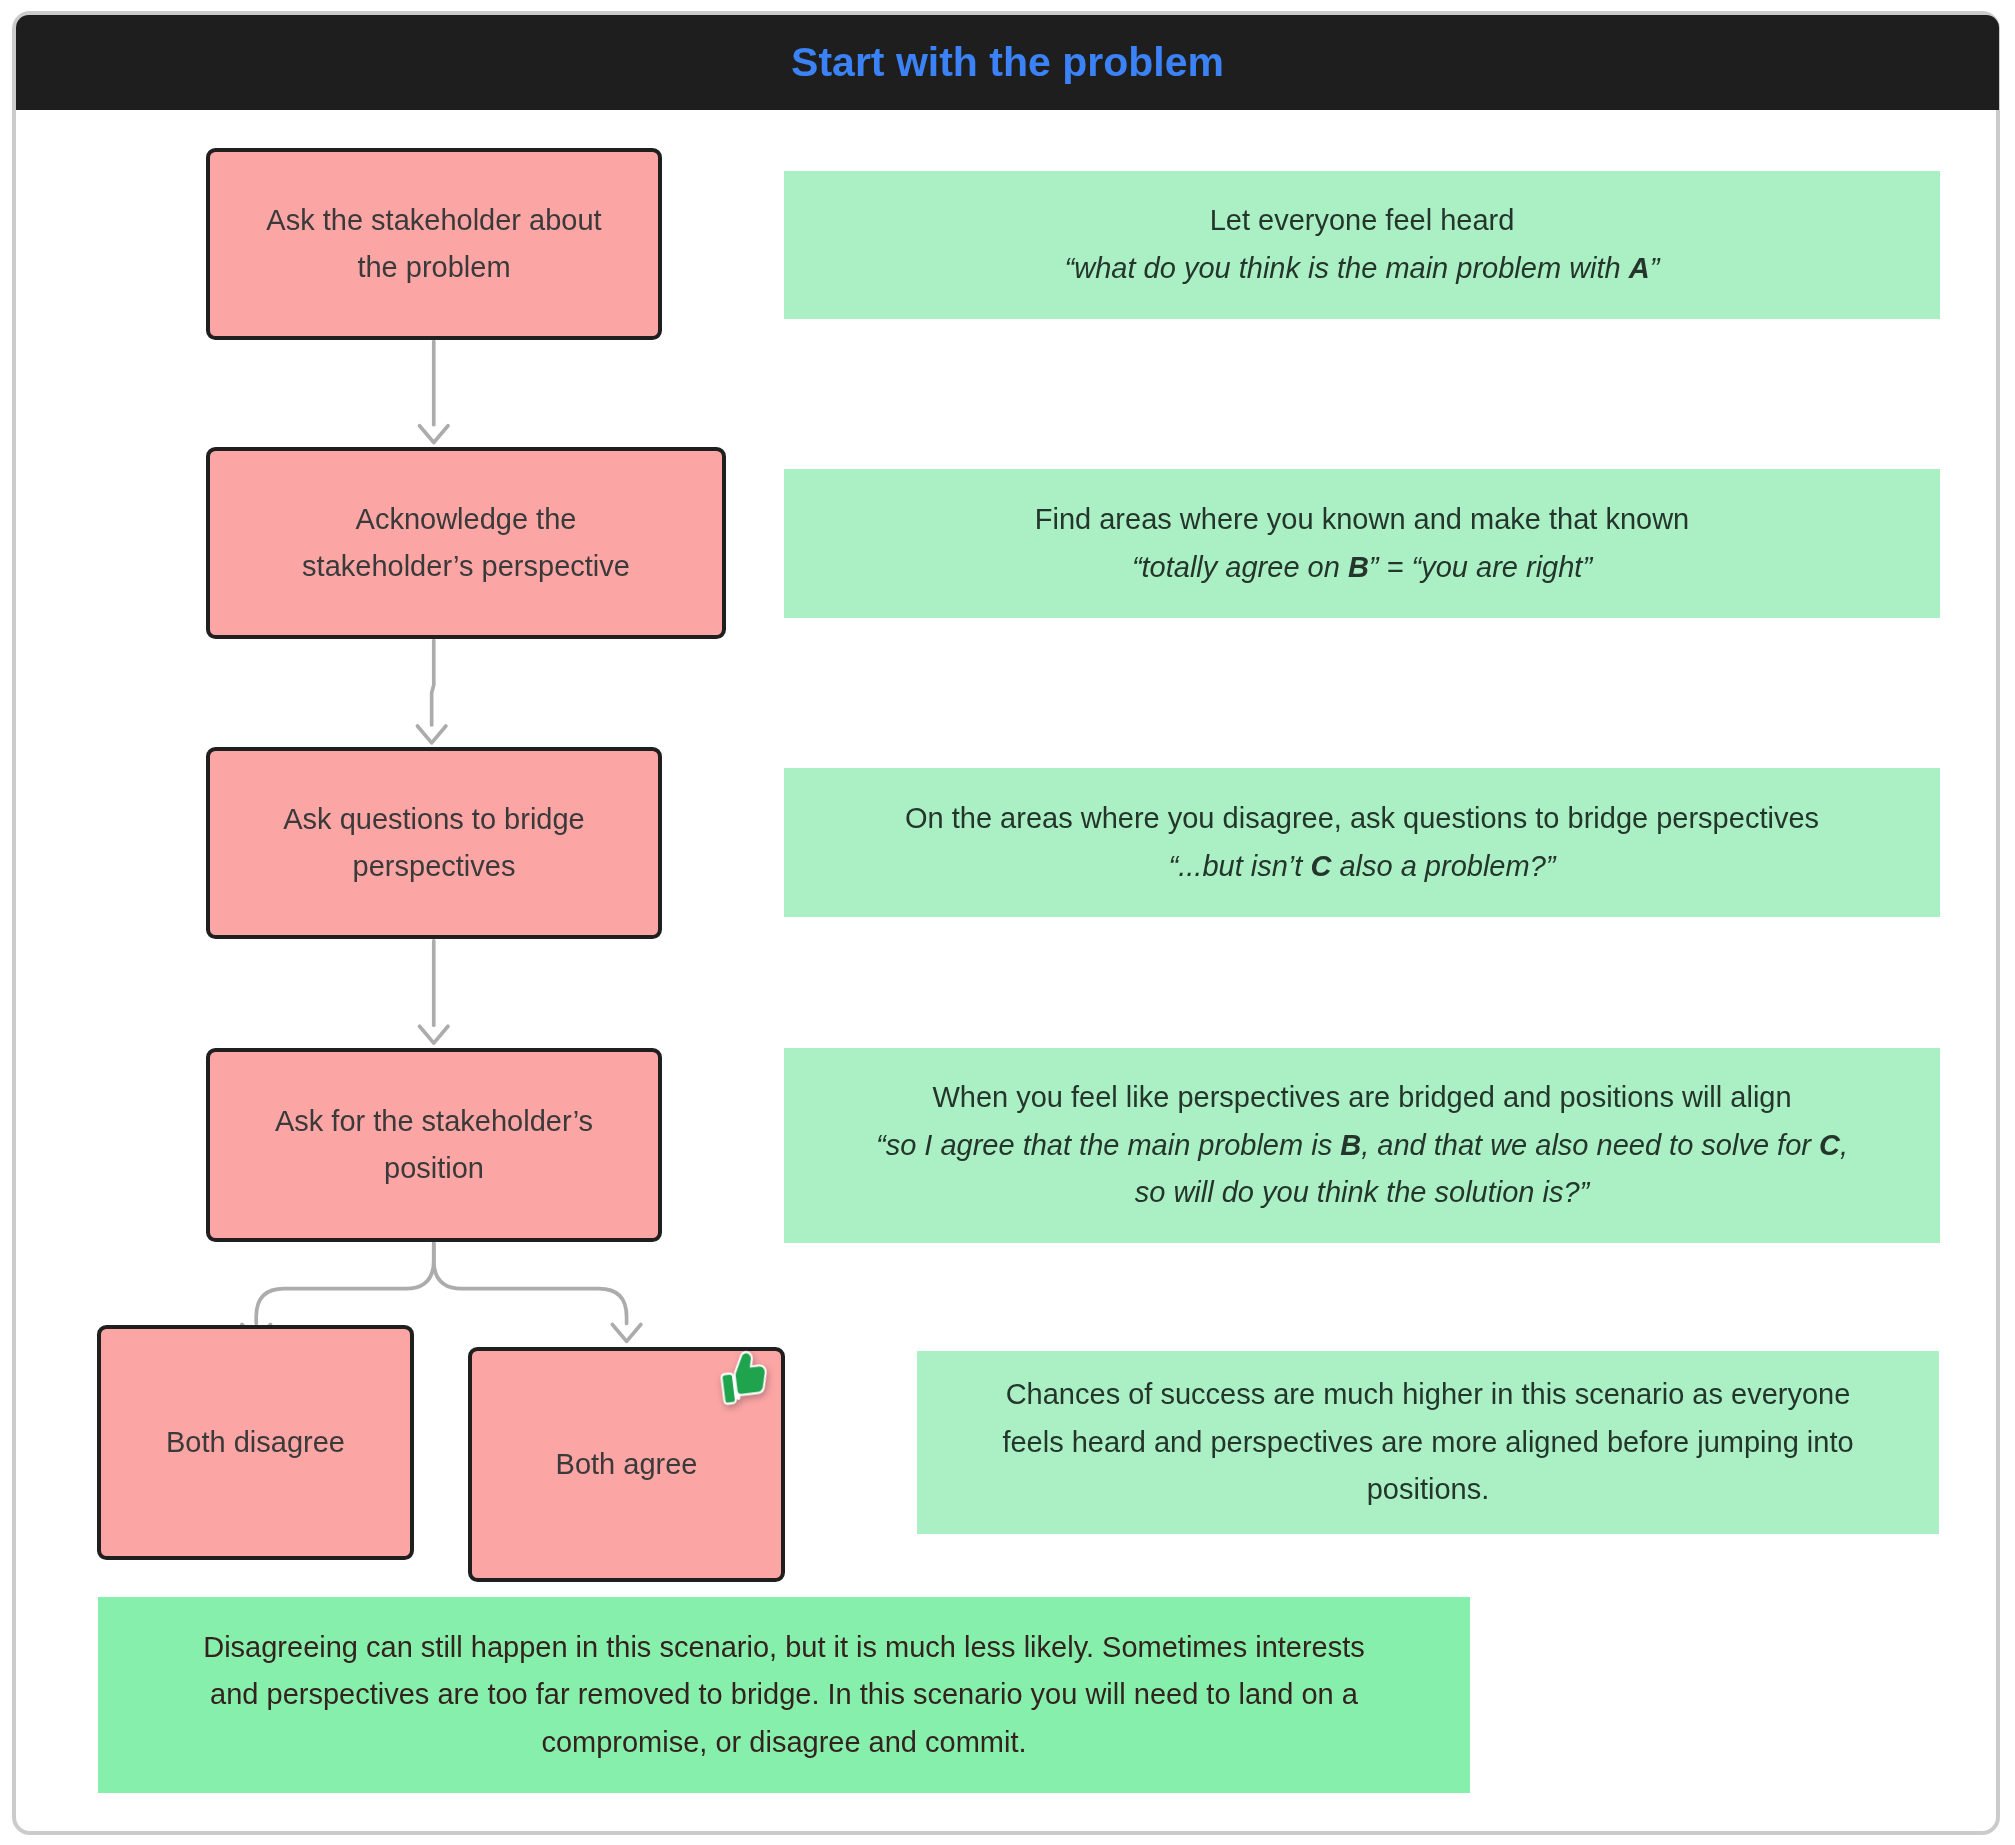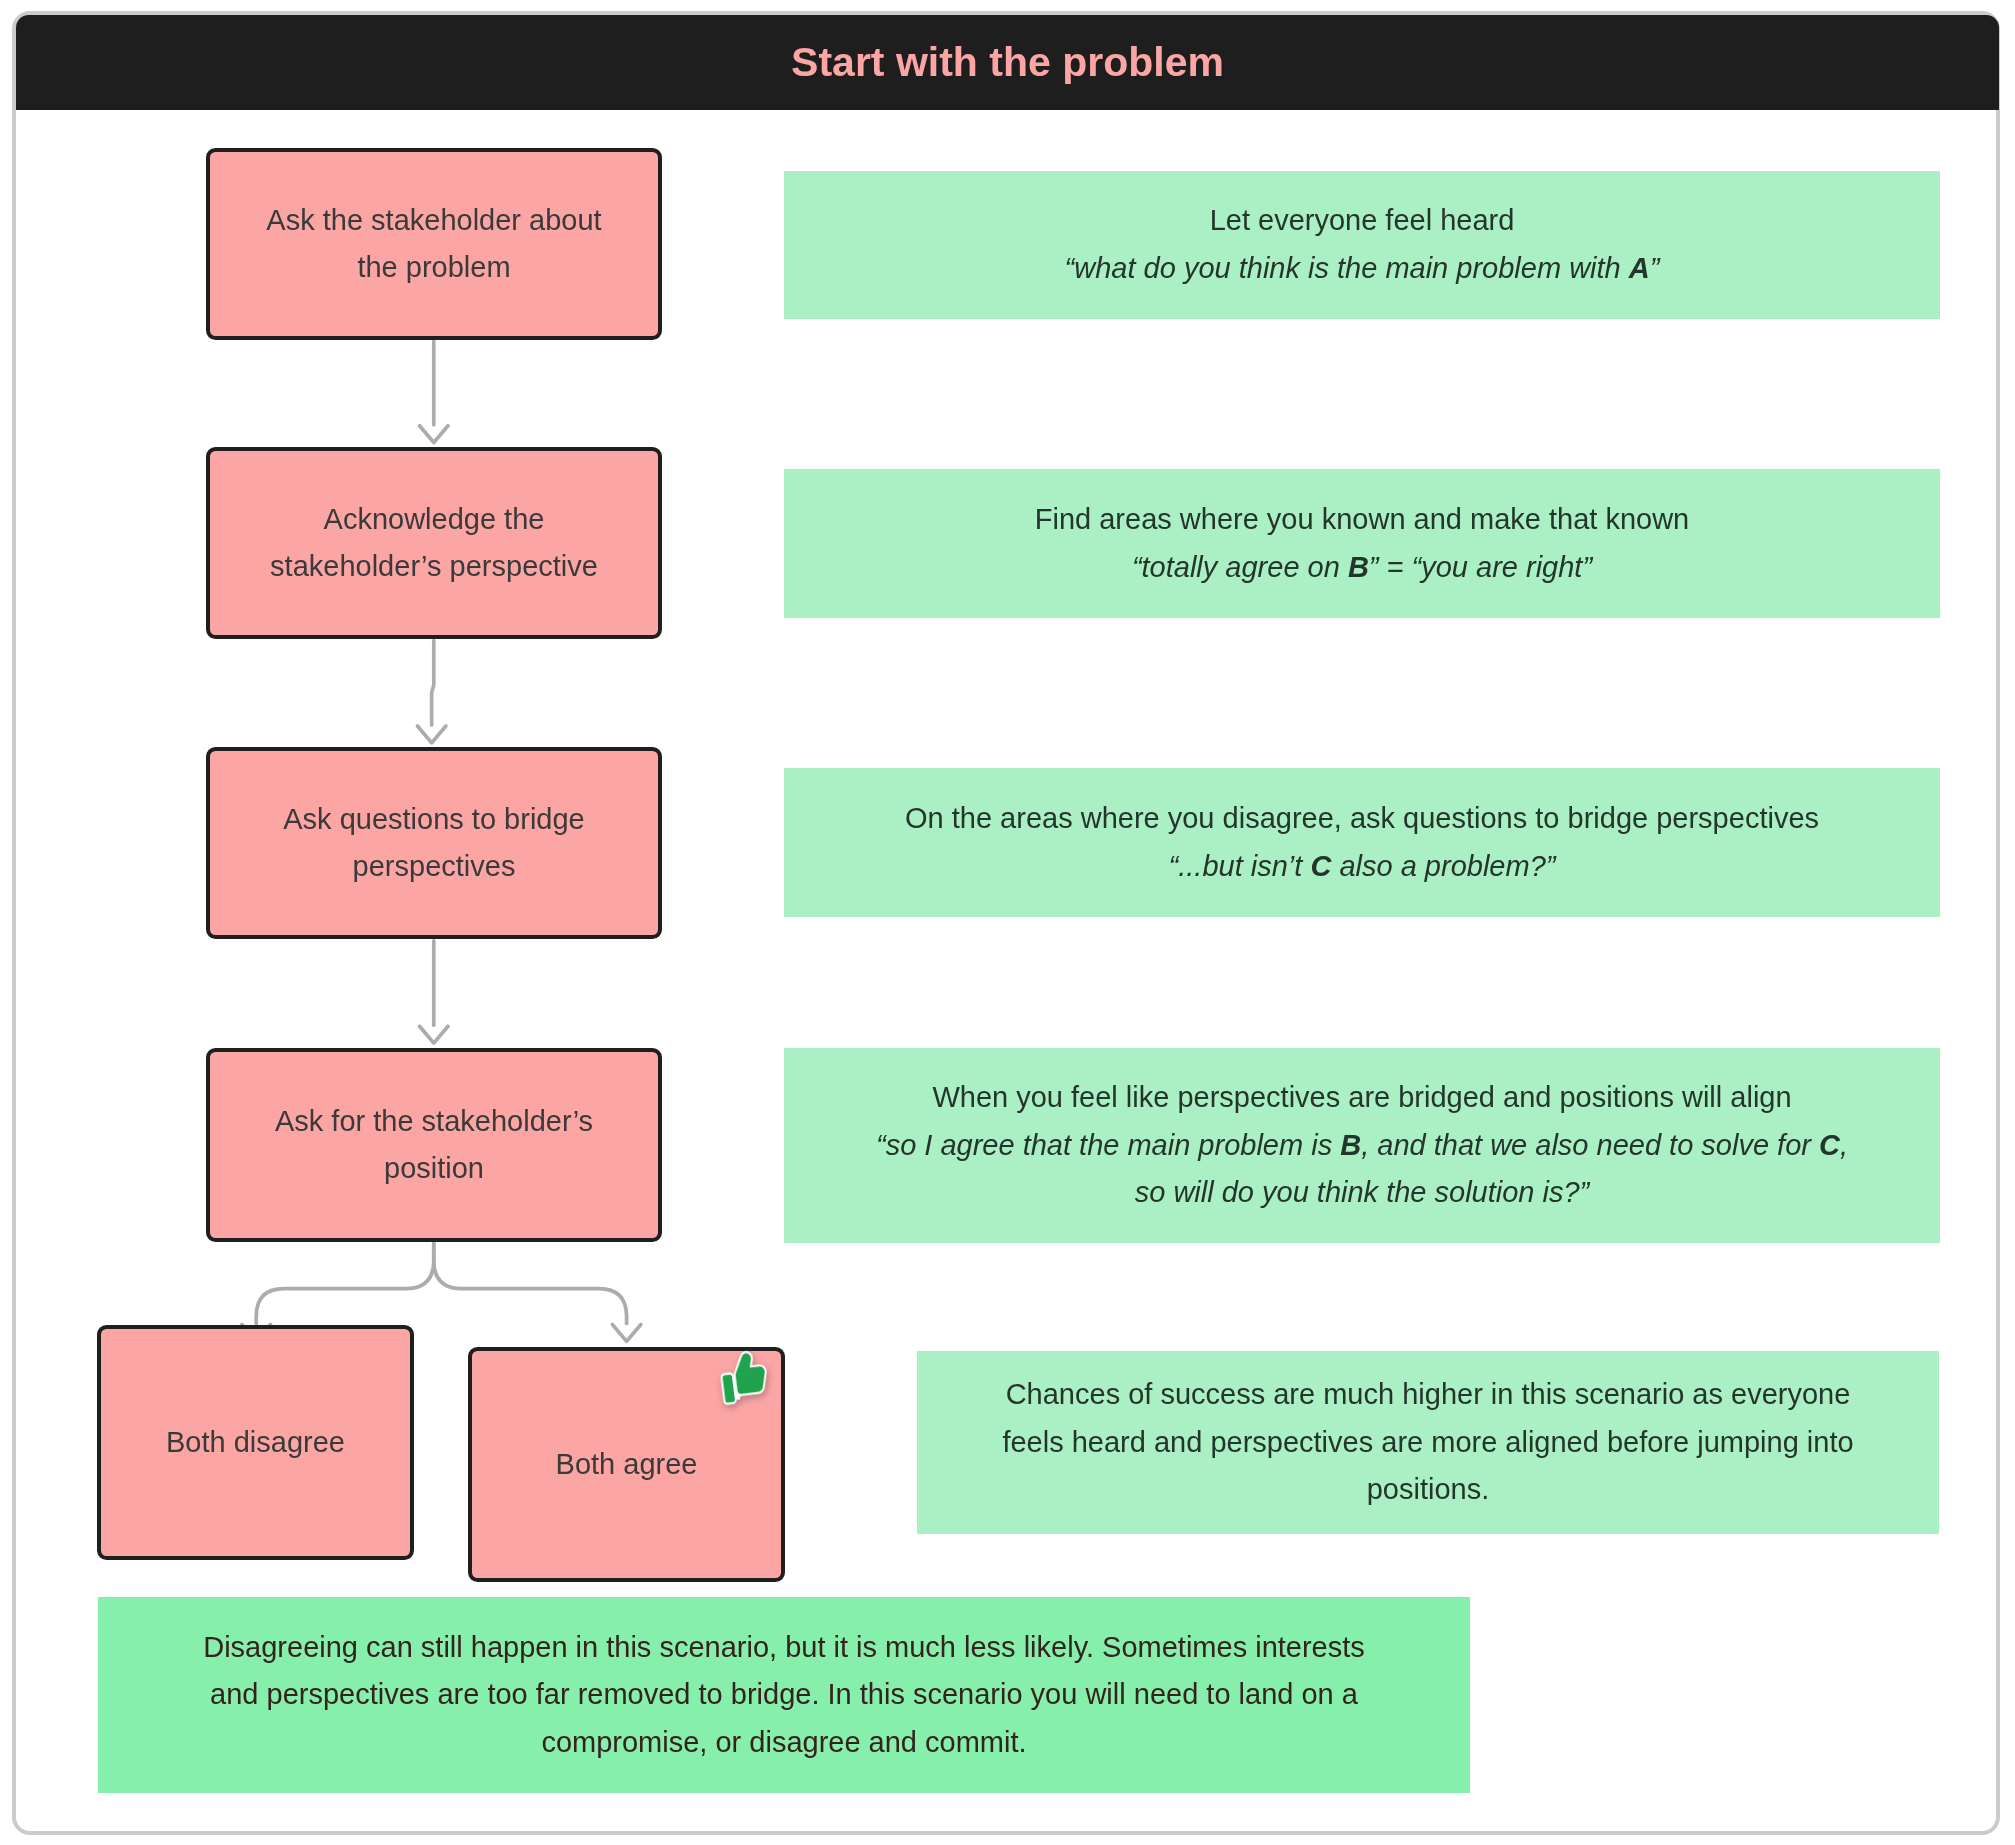--- a/index.html
+++ b/index.html
@@ -12,31 +12,31 @@
     position:absolute;left:11.6px;top:10.5px;width:1988px;height:1824px;
     box-sizing:border-box;border:4.2px solid #cbcbcb;border-radius:18px;
     background:#ffffff;
   }
   .header{
     position:absolute;left:16px;top:14.8px;width:1983px;height:95px;
     background:#1e1e1e;border-radius:12.6px 12.6px 0 0;
     display:flex;align-items:center;justify-content:center;
   }
   .header .title{
-    color:#fca5a5;font-size:41px;font-weight:700;letter-spacing:0px;
+    color:#3b82f6;font-size:41px;font-weight:700;letter-spacing:0px;
   }
   .node{
     position:absolute;box-sizing:border-box;
     border:4.2px solid #1f1f1f;border-radius:9.5px;background:#fca5a5;
     display:flex;align-items:center;justify-content:center;text-align:center;
     font-size:29px;line-height:1.62;color:#3a3a3a;font-weight:500;
     white-space:pre-line;
   }
   .n1{left:206px;top:148px;width:456px;height:192px;}
-  .n2{left:206px;top:447px;width:456px;height:192px;}
+  .n2{left:206px;top:447px;width:520px;height:192px;}
   .n3{left:206px;top:747px;width:456px;height:192px;}
   .n4{left:206px;top:1048px;width:456px;height:194px;}
   .n-neg{left:97px;top:1325px;width:317px;height:235px;}
   .n-pos{left:468px;top:1347px;width:317px;height:235px;}
   .card{
     position:absolute;box-sizing:border-box;border-radius:0;
     background:#abf0c4;color:#24352c;
     display:flex;flex-direction:column;align-items:center;justify-content:center;
     text-align:center;font-size:29px;line-height:1.64;font-weight:500;
     padding:29px 32px;white-space:pre-line;

